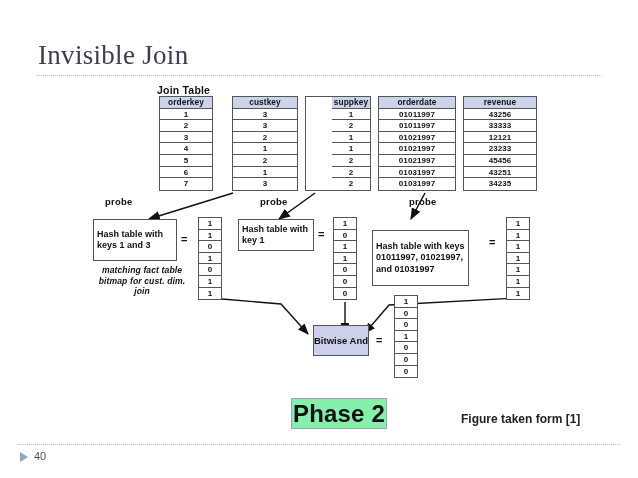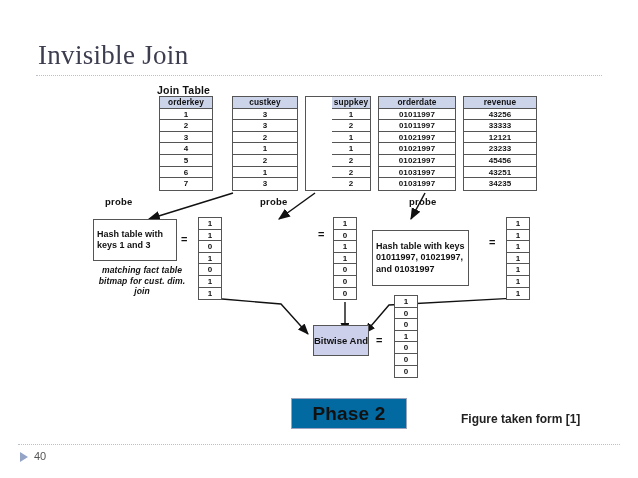--- a/index.html
+++ b/index.html
@@ -167,29 +167,29 @@
     font-weight: bold;
     color: #111111;
     line-height: 11.5px;
   }
 
   
   .phase-box {
     position: absolute;
     left: 291px;
     top: 398px;
-    width: 116px;
+    width: 96px;
     height: 31px;
-    background: #0369a1;
+    background: #86efac;
     border: 1px solid #9aa2bd;
     box-sizing: border-box;
     display: flex;
     align-items: center;
     justify-content: center;
-    font-size: 19px;
+    font-size: 24px;
     font-weight: bold;
     color: #111111;
     letter-spacing: 0.2px;
   }
 
   .figure-credit {
     position: absolute;
     left: 461px;
     top: 412px;
     font-size: 12px;
@@ -320,20 +320,21 @@
     <div class="bit">1</div>
     <div class="bit">1</div>
     <div class="bit">0</div>
     <div class="bit">1</div>
     <div class="bit">0</div>
     <div class="bit">1</div>
     <div class="bit">1</div>
   </div>
   <div class="caption" style="left:96px; top:265px; width:92px;">matching fact table bitmap for cust. dim. join</div>
 
+  <div class="hash-box" style="left:238px; top:219px; width:76px; height:32px;">Hash table with key 1</div>
   <div class="eq" style="left:318px; top:228px;">=</div>
   <div class="bitmap" style="left:333px; top:217px;">
     <div class="bit">1</div>
     <div class="bit">0</div>
     <div class="bit">1</div>
     <div class="bit">1</div>
     <div class="bit">0</div>
     <div class="bit">0</div>
     <div class="bit">0</div>
   </div>

